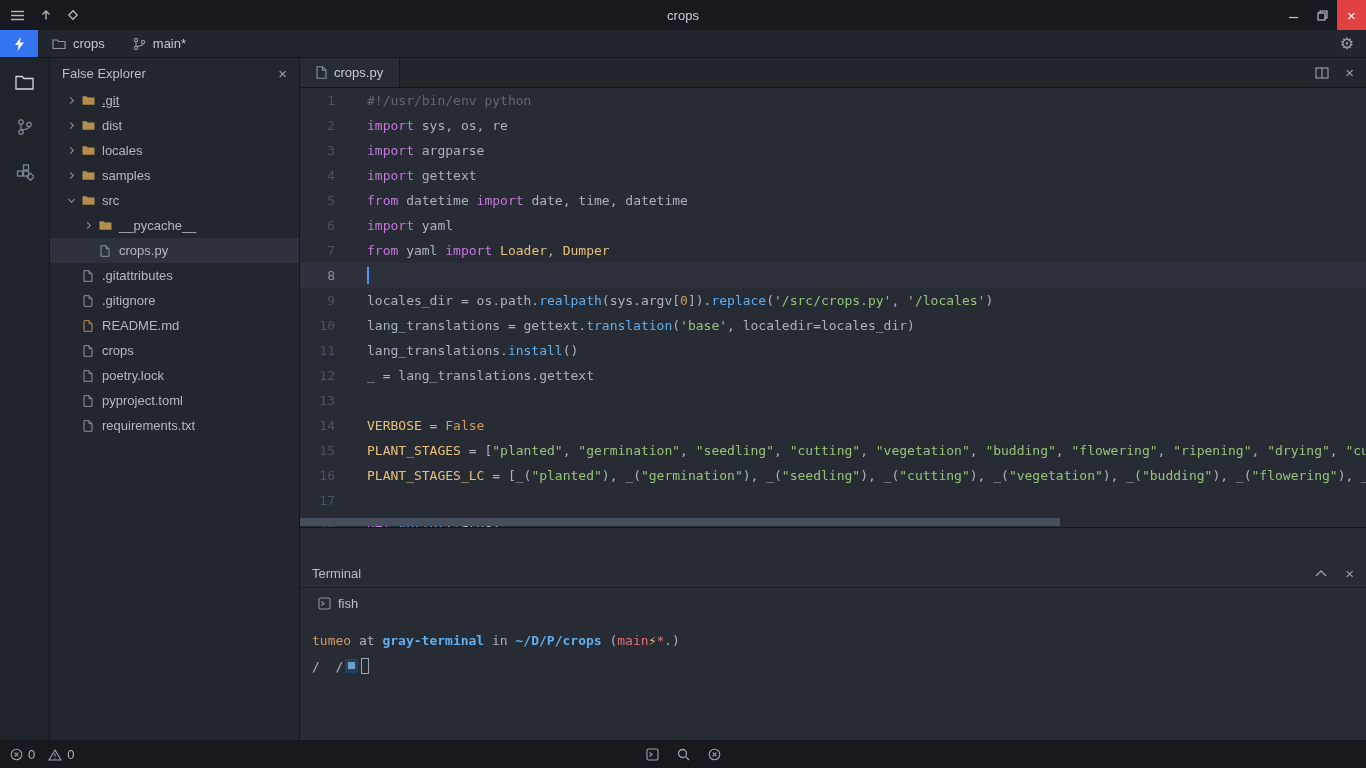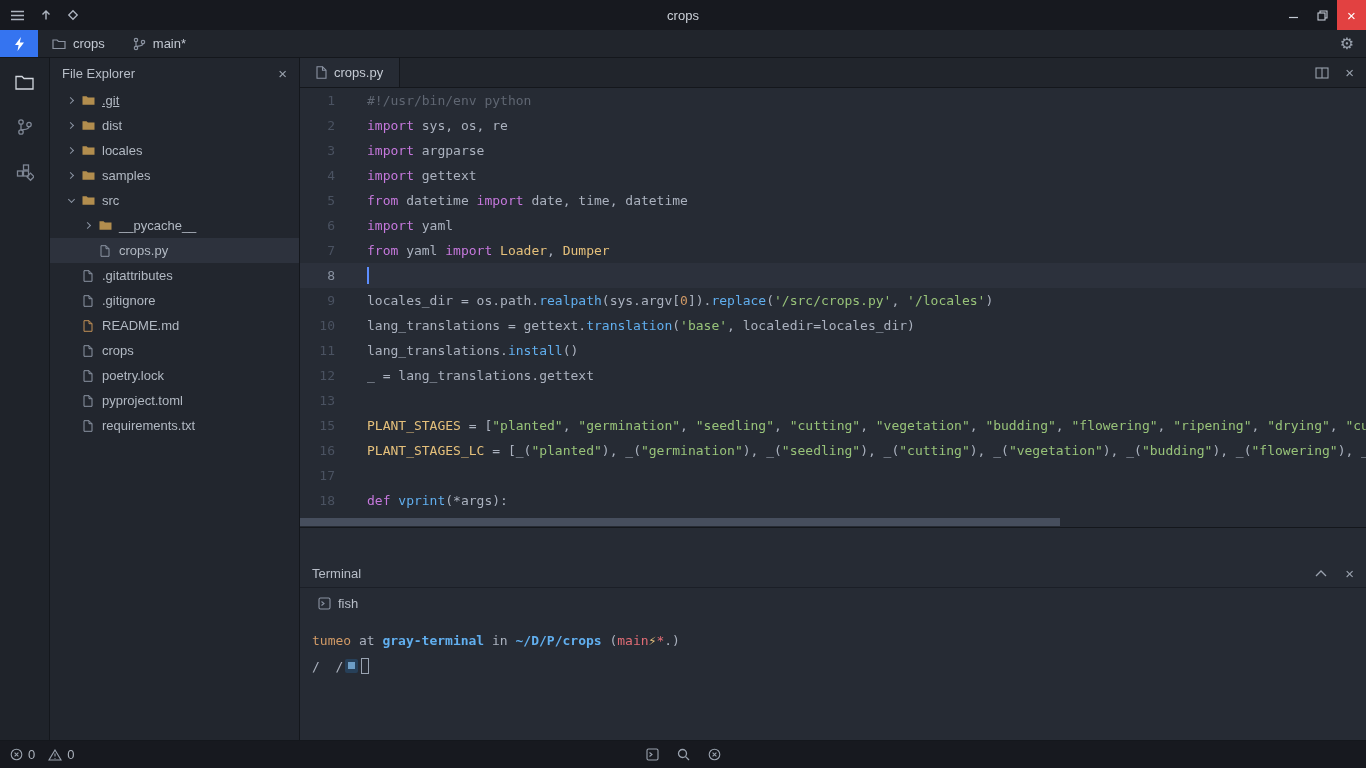--- a/index.html
+++ b/index.html
@@ -188,21 +188,21 @@
             <rect x="1.5" y="7" width="5" height="5"></rect>
             <rect x="7.5" y="7" width="5" height="5"></rect>
             <rect x="7.5" y="1" width="5" height="5"></rect>
             <rect x="12" y="10.2" width="5" height="5" transform="rotate(45 14.5 12.7)"></rect>
           </svg>
       </div>
     </div>
 
     <div class="sidebar">
       <div class="sidebar-header">
-        <span>File Explorer</span>
+        <span>False Explorer</span>
         <span class="x-glyph">×</span>
       </div>
       <div class="tree" id="file-tree">
           <div class="tree-row" style="padding-left: 14px; text-decoration: underline;">
             <span class="chev right">
               <i></i>
             </span>
             <span class="tree-icon icon-folder">
               <svg width="13" height="11" viewBox="0 0 13 11">
                 <path d="M0.5 1.2h4l1.4 1.4h6.6v7.2H0.5z" fill="currentColor"></path>
@@ -379,20 +379,21 @@
             <div class="code-line"><span class="gutter">4</span><span class="line-text"><span class="tk-kw">import</span><span class="tk-df"> gettext</span></span></div>
             <div class="code-line"><span class="gutter">5</span><span class="line-text"><span class="tk-kw">from</span><span class="tk-df"> datetime </span><span class="tk-kw">import</span><span class="tk-df"> date, time, datetime</span></span></div>
             <div class="code-line"><span class="gutter">6</span><span class="line-text"><span class="tk-kw">import</span><span class="tk-df"> yaml</span></span></div>
             <div class="code-line"><span class="gutter">7</span><span class="line-text"><span class="tk-kw">from</span><span class="tk-df"> yaml </span><span class="tk-kw">import</span><span class="tk-df"> </span><span class="tk-const">Loader</span><span class="tk-df">, </span><span class="tk-const">Dumper</span></span></div>
             <div class="code-line active"><span class="gutter">8</span><span class="line-text"><span class="caret"></span></span></div>
             <div class="code-line"><span class="gutter">9</span><span class="line-text"><span class="tk-df">locales_dir = os.path.</span><span class="tk-fn">realpath</span><span class="tk-df">(sys.argv[</span><span class="tk-num">0</span><span class="tk-df">]).</span><span class="tk-fn">replace</span><span class="tk-df">(</span><span class="tk-str">'/src/crops.py'</span><span class="tk-df">, </span><span class="tk-str">'/locales'</span><span class="tk-df">)</span></span></div>
             <div class="code-line"><span class="gutter">10</span><span class="line-text"><span class="tk-df">lang_translations = gettext.</span><span class="tk-fn">translation</span><span class="tk-df">(</span><span class="tk-str">'base'</span><span class="tk-df">, localedir=locales_dir)</span></span></div>
             <div class="code-line"><span class="gutter">11</span><span class="line-text"><span class="tk-df">lang_translations.</span><span class="tk-fn">install</span><span class="tk-df">()</span></span></div>
             <div class="code-line"><span class="gutter">12</span><span class="line-text"><span class="tk-df">_ = lang_translations.gettext</span></span></div>
             <div class="code-line"><span class="gutter">13</span><span class="line-text"></span></div>
+            <div class="code-line"><span class="gutter">14</span><span class="line-text"><span class="tk-const">VERBOSE</span><span class="tk-df"> = </span><span class="tk-num">False</span></span></div>
             <div class="code-line"><span class="gutter">15</span><span class="line-text"><span class="tk-const">PLANT_STAGES</span><span class="tk-df"> = [</span><span class="tk-str">"planted"</span><span class="tk-df">, </span><span class="tk-str">"germination"</span><span class="tk-df">, </span><span class="tk-str">"seedling"</span><span class="tk-df">, </span><span class="tk-str">"cutting"</span><span class="tk-df">, </span><span class="tk-str">"vegetation"</span><span class="tk-df">, </span><span class="tk-str">"budding"</span><span class="tk-df">, </span><span class="tk-str">"flowering"</span><span class="tk-df">, </span><span class="tk-str">"ripening"</span><span class="tk-df">, </span><span class="tk-str">"drying"</span><span class="tk-df">, </span><span class="tk-str">"cu</span></span></div>
             <div class="code-line"><span class="gutter">16</span><span class="line-text"><span class="tk-const">PLANT_STAGES_LC</span><span class="tk-df"> = [_(</span><span class="tk-str">"planted"</span><span class="tk-df">), _(</span><span class="tk-str">"germination"</span><span class="tk-df">), _(</span><span class="tk-str">"seedling"</span><span class="tk-df">), _(</span><span class="tk-str">"cutting"</span><span class="tk-df">), _(</span><span class="tk-str">"vegetation"</span><span class="tk-df">), _(</span><span class="tk-str">"budding"</span><span class="tk-df">), _(</span><span class="tk-str">"flowering"</span><span class="tk-df">), _</span></span></div>
             <div class="code-line"><span class="gutter">17</span><span class="line-text"></span></div>
             <div class="code-line"><span class="gutter">18</span><span class="line-text"><span class="tk-kw">def</span><span class="tk-df"> </span><span class="tk-fn">vprint</span><span class="tk-df">(*args):</span></span></div>
           </div>
         <div class="hscroll"></div>
       </div>
 
       <div class="terminal">
         <div class="term-header">

